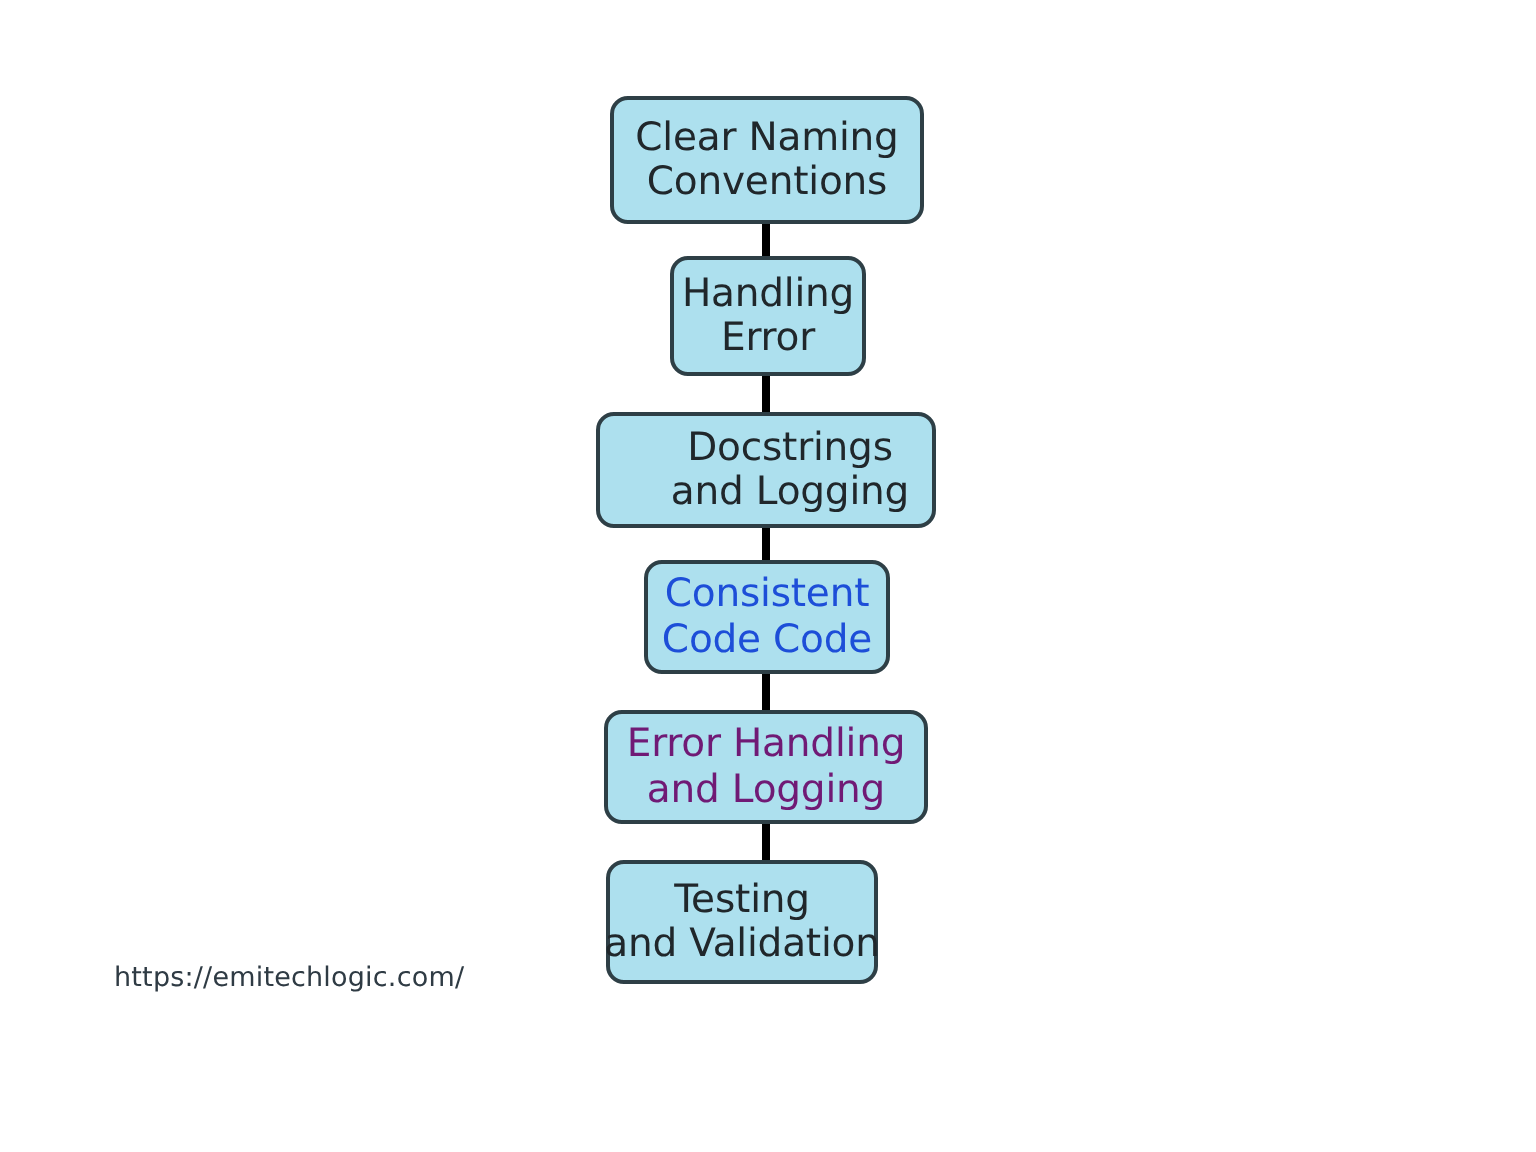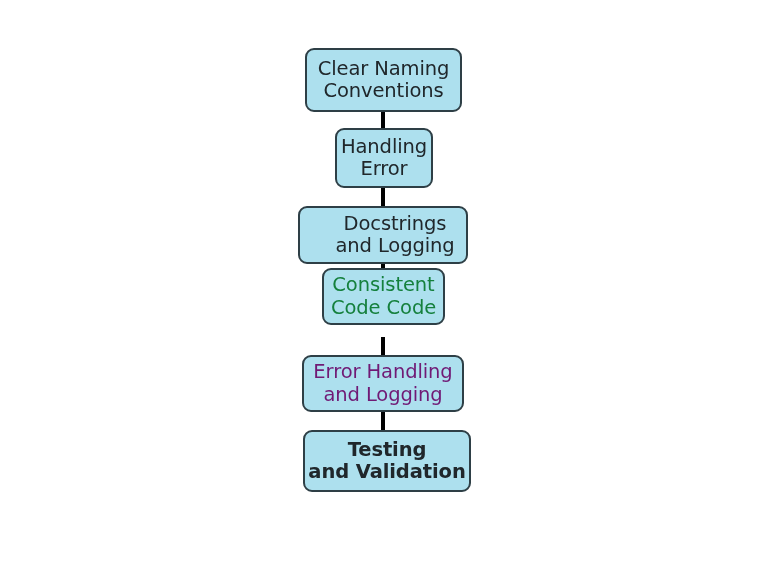--- a/index.html
+++ b/index.html
@@ -85,28 +85,29 @@
         <span class="line">Conventions</span>
       </div>
       <div class="node" style="left: 335px; top: 128px; width: 98px; height: 60px; background: rgb(173, 224, 238); border-color: rgb(46, 63, 70); color: rgb(32, 39, 43);">
         <span class="line">Handling</span>
         <span class="line">Error</span>
       </div>
       <div class="node" style="left: 298px; top: 206px; width: 170px; height: 58px; background: rgb(173, 224, 238); border-color: rgb(46, 63, 70); color: rgb(32, 39, 43); padding-left: 24px;">
         <span class="line">Docstrings</span>
         <span class="line">and Logging</span>
       </div>
-      <div class="node" style="left: 322px; top: 268px; width: 123px; height: 57px; background: rgb(173, 224, 238); border-color: rgb(46, 63, 70); color: #15803d;">
+      <div class="node" style="left: 322px; top: 280px; width: 123px; height: 57px; background: rgb(173, 224, 238); border-color: rgb(46, 63, 70); color: #1d4ed8;">
         <span class="line">Consistent</span>
         <span class="line">Code Code</span>
       </div>
       <div class="node" style="left: 302px; top: 355px; width: 162px; height: 57px; background: rgb(173, 224, 238); border-color: rgb(46, 63, 70); color: #701a75;">
         <span class="line">Error Handling</span>
         <span class="line">and Logging</span>
       </div>
-      <div class="node" style="left: 303px; top: 430px; width: 168px; height: 62px; background: rgb(173, 224, 238); border-color: rgb(46, 63, 70); color: rgb(32, 39, 43); font-weight: bold;">
+      <div class="node" style="left: 303px; top: 430px; width: 136px; height: 62px; background: rgb(173, 224, 238); border-color: rgb(46, 63, 70); color: rgb(32, 39, 43);">
         <span class="line">Testing</span>
         <span class="line">and Validation</span>
       </div>
     </div>
 
+  <div id="source-url">https://emitechlogic.com/</div>
 
 </div>
 
 </body></html>

